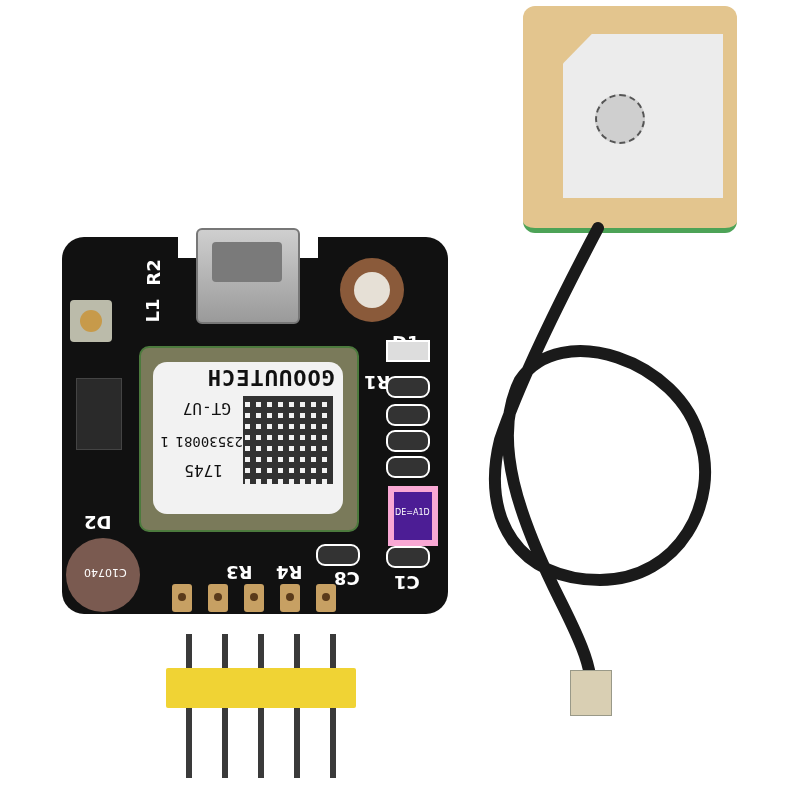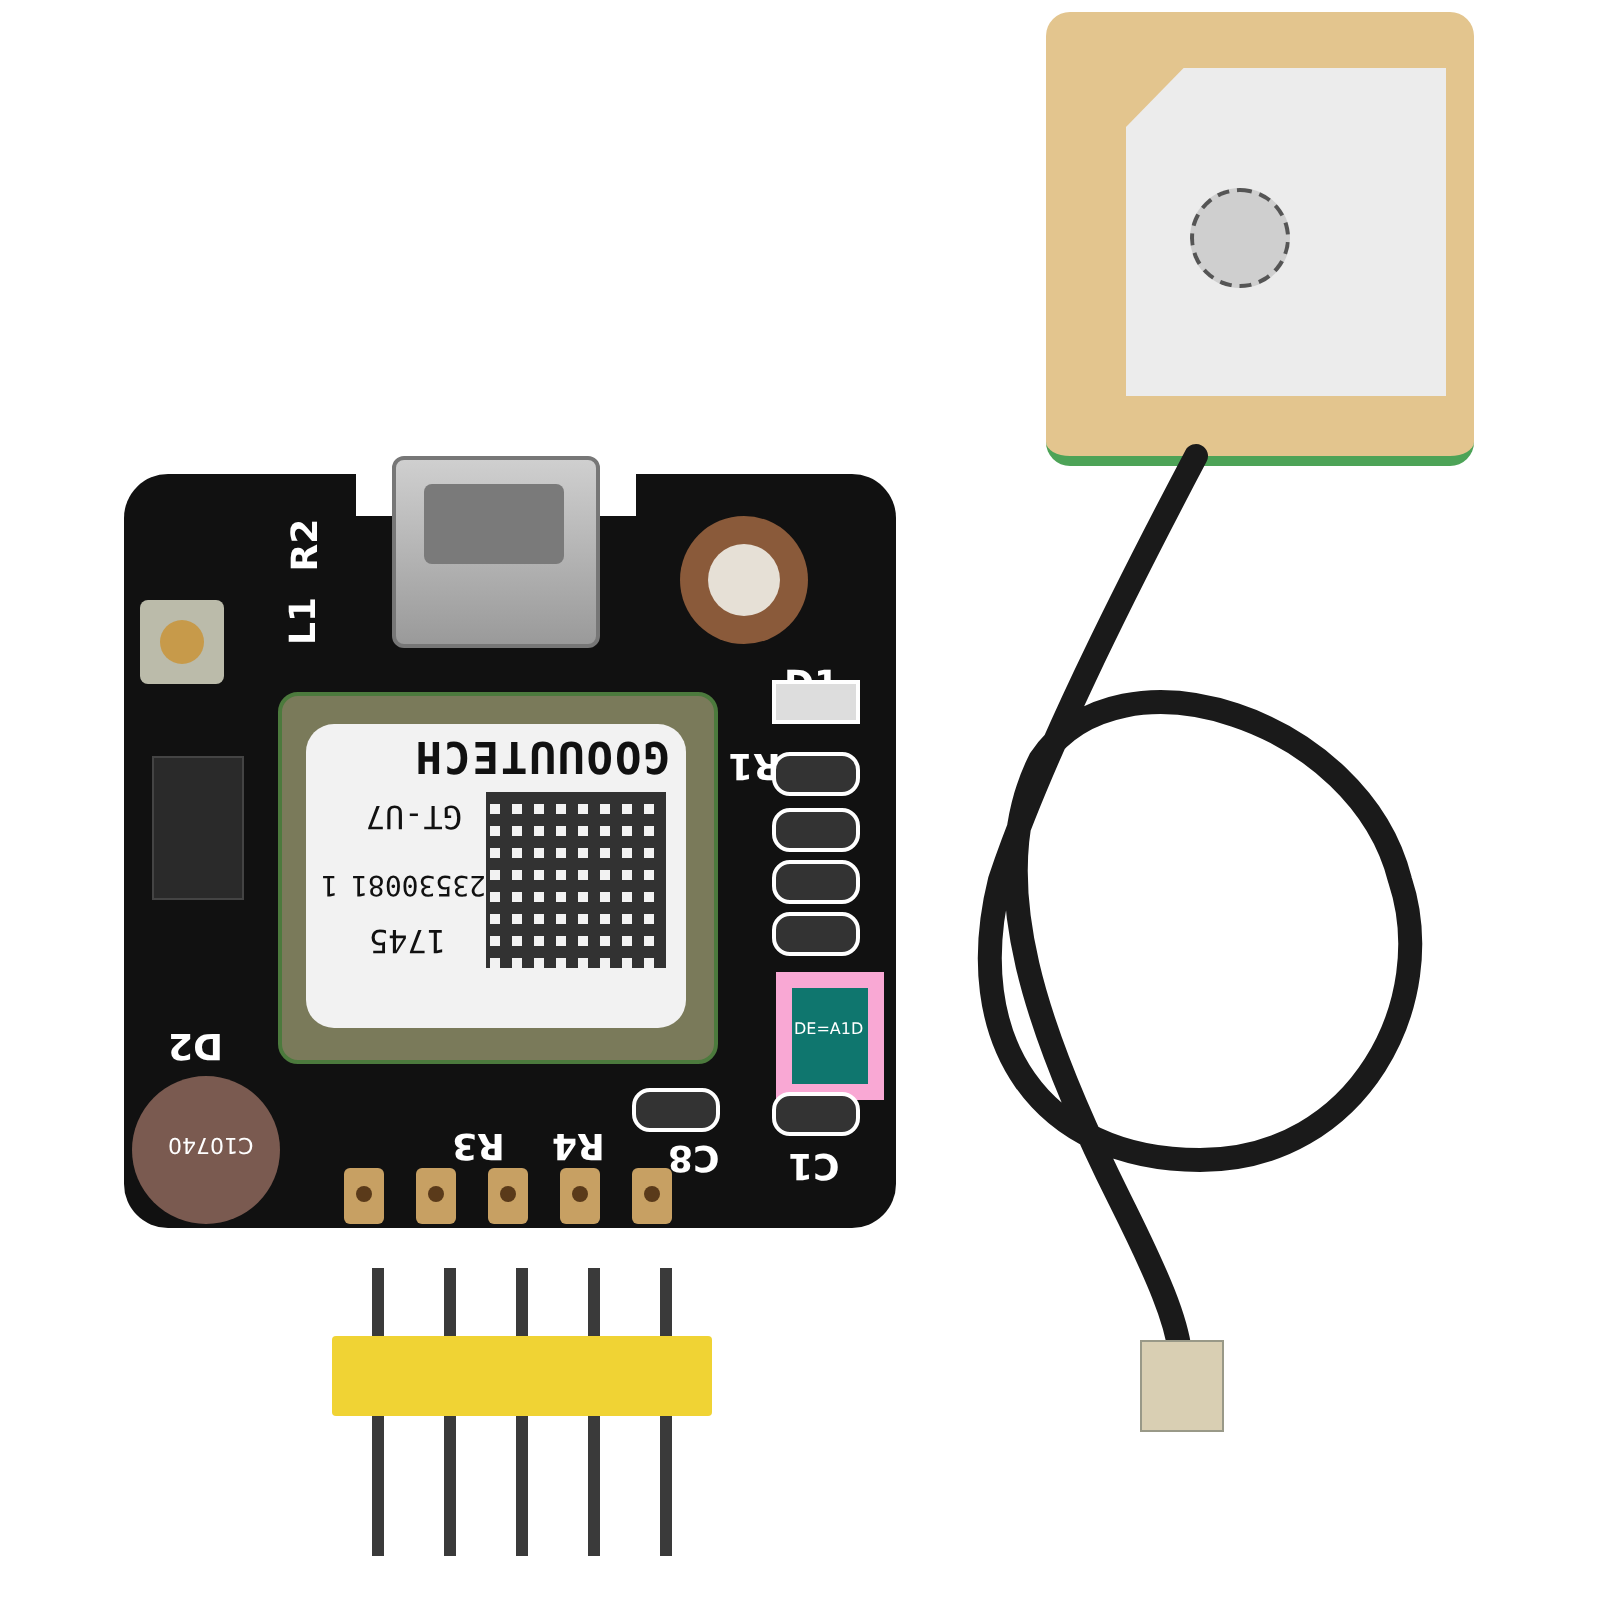--- a/index.html
+++ b/index.html
@@ -69,21 +69,21 @@
     <span style="left:174px;top:64px;font-size:14px;">1</span>
     <span style="left:120px;top:34px;font-size:16px;">1745</span>
   </div>
 </div>
 
 <div class="abs" style="left:386px;top:340px;width:40px;height:18px;background:#ddd;border:2px solid #fff;"></div>
 <div class="abs" style="left:386px;top:376px;width:40px;height:18px;background:#333;border:2px solid #fff;border-radius:9px;"></div>
 <div class="abs" style="left:386px;top:404px;width:40px;height:18px;background:#333;border:2px solid #fff;border-radius:9px;"></div>
 <div class="abs" style="left:386px;top:430px;width:40px;height:18px;background:#333;border:2px solid #fff;border-radius:9px;"></div>
 <div class="abs" style="left:386px;top:456px;width:40px;height:18px;background:#333;border:2px solid #fff;border-radius:9px;"></div>
-<div class="abs" style="left:388px;top:486px;width:38px;height:48px;background:#0f766e;border:8px solid #f9a8d4;">
+<div class="abs" style="left:388px;top:486px;width:38px;height:48px;background:#4c1d95;border:6px solid #f9a8d4;">
   <span class="abs" style="left:1px;top:16px;font-size:8px;color:#fff;">DE=A1D</span>
 </div>
 <div class="abs" style="left:386px;top:546px;width:40px;height:18px;background:#333;border:2px solid #fff;border-radius:9px;"></div>
 <div class="abs" style="left:316px;top:544px;width:40px;height:18px;background:#333;border:2px solid #fff;border-radius:9px;"></div>
 
 <div class="abs coin">
   <span class="abs" style="left:18px;top:28px;font-size:11px;color:#fff;transform:rotate(180deg);">C10740</span>
 </div>
 
 <div class="abs pad" style="left:172px;"></div>

